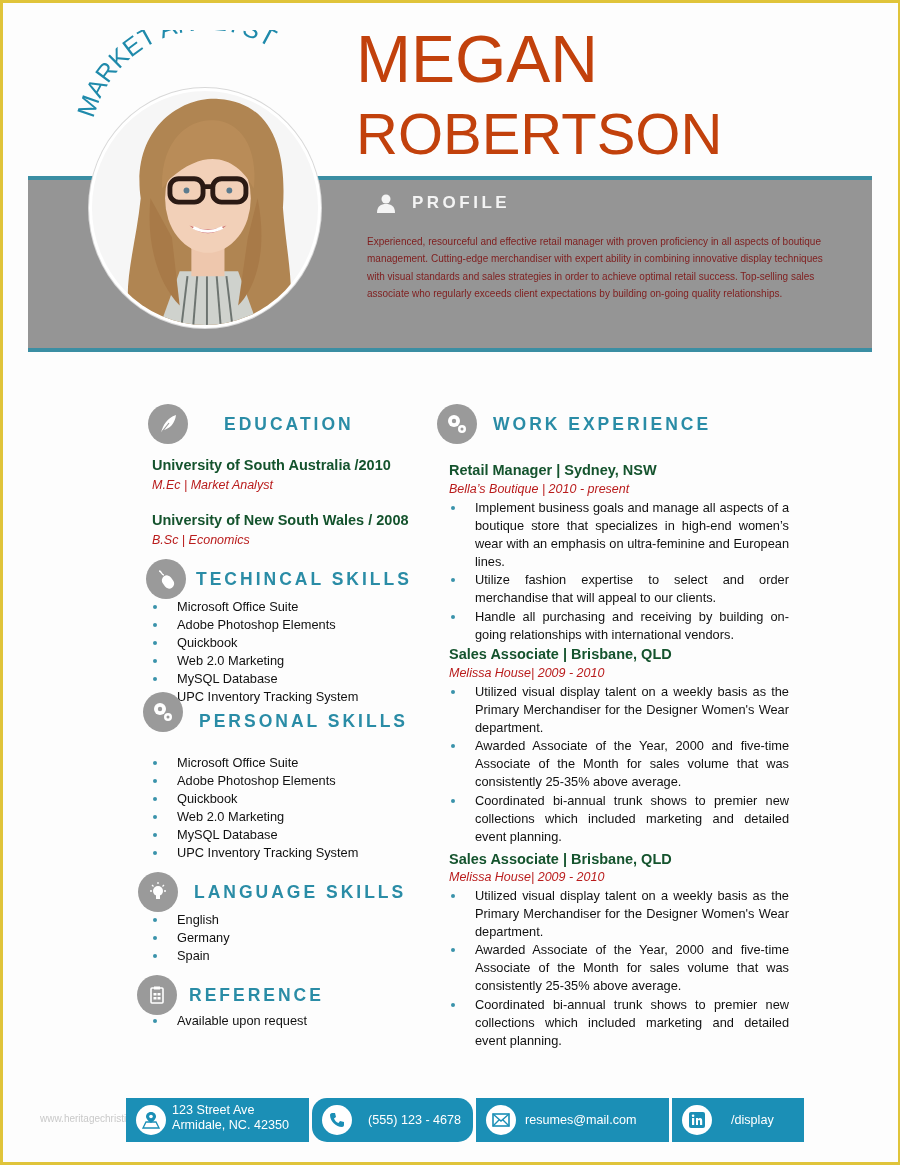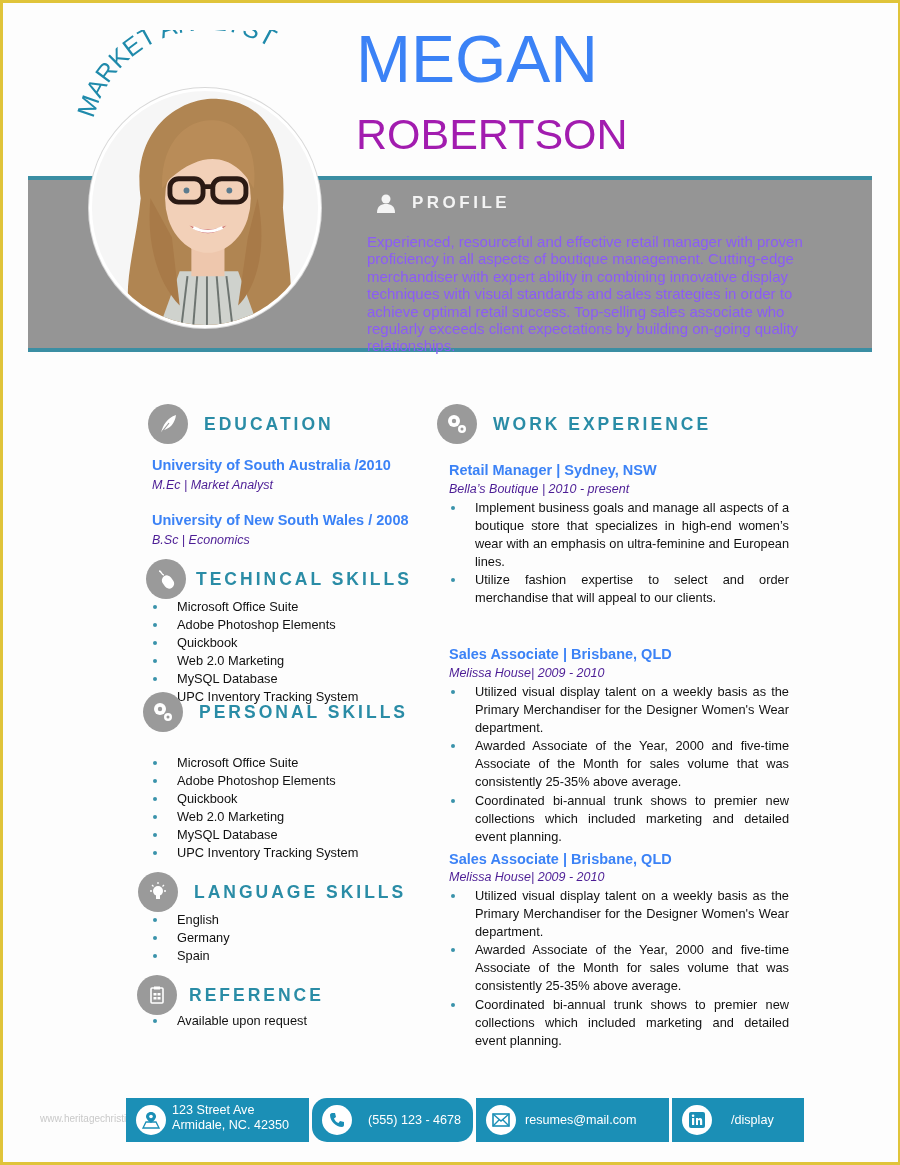--- a/index.html
+++ b/index.html
@@ -5,25 +5,25 @@
     * { box-sizing: border-box; margin: 0; padding: 0; }
     html, body { width: 900px; height: 1165px; background: #ffffff; overflow: hidden; }
     body { position: relative; font-family: "Liberation Sans", sans-serif; color: #111; }
     .frame {
       position: absolute; left: 0; top: 0; width: 900px; height: 1165px;
       border: 3px solid #e0c43a; border-right-width: 2px; background: #fdfdfd;
     }
     
     .name-first {
       position: absolute; left: 356px; top: 24px; font-size: 66px; line-height: 70px;
-      color: #3b82f6; letter-spacing: 0px; font-weight: normal;
+      color: #c2410c; letter-spacing: 0px; font-weight: normal;
     }
     .name-last {
-      position: absolute; left: 356px; top: 98px; font-size: 43px; line-height: 72px;
-      color: #a21caf; font-weight: normal;
+      position: absolute; left: 356px; top: 98px; font-size: 58px; line-height: 72px;
+      color: #c2410c; font-weight: normal;
     }
     .arc-title { position: absolute; left: 70px; top: 30px; width: 280px; height: 120px; }
     .arc-title text { fill: #1f8aab; font-family: "Liberation Sans", sans-serif; font-size: 25px; }
 
     
     .band {
       position: absolute; left: 28px; top: 176px; width: 844px; height: 176px;
       background: #959595; border-top: 4px solid #3b8ea3; border-bottom: 4px solid #3b8ea3;
     }
     .photo {
@@ -33,35 +33,35 @@
     }
     .photo svg { width: 100%; height: 100%; display: block; }
     .profile-head {
       position: absolute; left: 376px; top: 193px; display: flex; align-items: flex-start; gap: 16px;
     }
     .profile-head .lbl {
       color: #f4f4f4; font-weight: bold; font-size: 17px; letter-spacing: 3.5px;
     }
     .profile-text {
       position: absolute; left: 367px; top: 233px; width: 470px;
-      color: #8b5cf6; font-size: 15px; line-height: 17.4px;
+      color: #7f1d1d; font-size: 10px; line-height: 17.4px;
     }
 
     
     .sec-head { position: absolute; display: flex; align-items: center; }
     .sec-icon {
       width: 40px; height: 40px; border-radius: 50%; background: #9a9a9a;
       display: flex; align-items: center; justify-content: center;
     }
     .sec-title {
       color: #2a8ca6; font-weight: bold; font-size: 17.5px; letter-spacing: 3px;
       margin-left: 16px;
     }
-    .entry-title { position: absolute; font-weight: bold; font-size: 14.5px; color: #3b82f6; }
-    .entry-sub { position: absolute; font-style: italic; font-size: 12.5px; color: #4c1d95; }
+    .entry-title { position: absolute; font-weight: bold; font-size: 14.5px; color: #14532d; }
+    .entry-sub { position: absolute; font-style: italic; font-size: 12.5px; color: #b91c1c; }
 
     ul.bullets { position: absolute; list-style: none; }
     ul.bullets li {
       position: relative; padding-left: 26px; font-size: 12.8px; line-height: 18.1px; color: #111;
     }
     ul.bullets li::before {
       content: ""; position: absolute; left: 2px; top: 7px; width: 4px; height: 4px;
       border-radius: 50%; background: #3a93ab;
     }
     ul.just li { text-align: justify; }
@@ -137,21 +137,21 @@
 
 <div class="profile-head">
   <svg width="20" height="20" viewBox="0 0 20 20">
     <circle cx="10" cy="6" r="4.5" fill="#f4f4f4"></circle>
     <path d="M1 20 C1 13 5 11 10 11 C15 11 19 13 19 20 Z" fill="#f4f4f4"></path>
   </svg>
   <span class="lbl">PROFILE</span>
 </div>
 <div class="profile-text">Experienced, resourceful and effective retail manager with proven proficiency in all aspects of boutique management. Cutting-edge merchandiser with expert ability in combining innovative display techniques with visual standards and sales strategies in order to achieve optimal retail success. Top-selling sales associate who regularly exceeds client expectations by building on-going quality relationships.</div>
 
-<div class="sec-head" style="left:148px; top:404px;">
+<div class="sec-head" style="left:148px; top:404px;gap:20px;">
   <div class="sec-icon">
     <svg width="22" height="22" viewBox="0 0 22 22">
         <path d="M4 20 C6 12 10 5 19 2 C18 10 13 16 6 17 L4 20 Z" fill="#fff"></path>
         <path d="M4 20 L12 10" stroke="#9a9a9a" stroke-width="1.2"></path>
       </svg>
   </div>
   <span class="sec-title">EDUCATION</span>
 </div>
 <div class="entry-title" style="left:152px; top:457px;">University of South Australia /2010</div>
 <div class="entry-sub" style="left:152px; top:478px;">M.Ec | Market Analyst</div>
@@ -169,21 +169,21 @@
 </div>
 <ul class="bullets" style="left:151px; top:598px;">
   <li>Microsoft Office Suite</li>
   <li>Adobe Photoshop Elements</li>
   <li>Quickbook</li>
   <li>Web 2.0 Marketing</li>
   <li>MySQL Database</li>
   <li>UPC Inventory Tracking System</li>
 </ul>
 
-<div class="sec-head" style="left:143px; top:692px;">
+<div class="sec-head" style="left:143px; top:692px;align-items:flex-end;">
   <div class="sec-icon">
     <svg width="24" height="24" viewBox="0 0 24 24">
         <circle cx="9" cy="9" r="6" fill="#fff"></circle>
         <circle cx="9" cy="9" r="2.2" fill="#9a9a9a"></circle>
         <circle cx="17" cy="17" r="4" fill="#fff"></circle>
         <circle cx="17" cy="17" r="1.5" fill="#9a9a9a"></circle>
       </svg>
   </div>
   <span class="sec-title">PERSONAL SKILLS</span>
 </div>
@@ -247,20 +247,21 @@
       </svg>
   </div>
   <span class="sec-title">WORK EXPERIENCE</span>
 </div>
 
 <div class="entry-title" style="left:449px; top:462px;">Retail Manager | Sydney, NSW</div>
 <div class="entry-sub" style="left:449px; top:482px;">Bella’s Boutique | 2010 - present</div>
 <ul class="bullets just" style="left:449px; top:499px; width:340px;">
   <li>Implement business goals and manage all aspects of a boutique store that specializes in high-end women’s wear with an emphasis on ultra-feminine and European lines.</li>
   <li>Utilize fashion expertise to select and order merchandise that will appeal to our clients.</li>
+  <li>Handle all purchasing and receiving by building on-going relationships with international vendors.</li>
 </ul>
 
 <div class="entry-title" style="left:449px; top:646px;">Sales Associate | Brisbane, QLD</div>
 <div class="entry-sub" style="left:449px; top:666px;">Melissa House| 2009 - 2010</div>
 <ul class="bullets just" style="left:449px; top:683px; width:340px;">
   <li>Utilized visual display talent on a weekly basis as the Primary Merchandiser for the Designer Women's Wear department.</li>
   <li>Awarded Associate of the Year, 2000 and five-time Associate of the Month for sales volume that was consistently 25-35% above average.</li>
   <li>Coordinated bi-annual trunk shows to premier new collections which included marketing and detailed event planning.</li>
 </ul>
 

